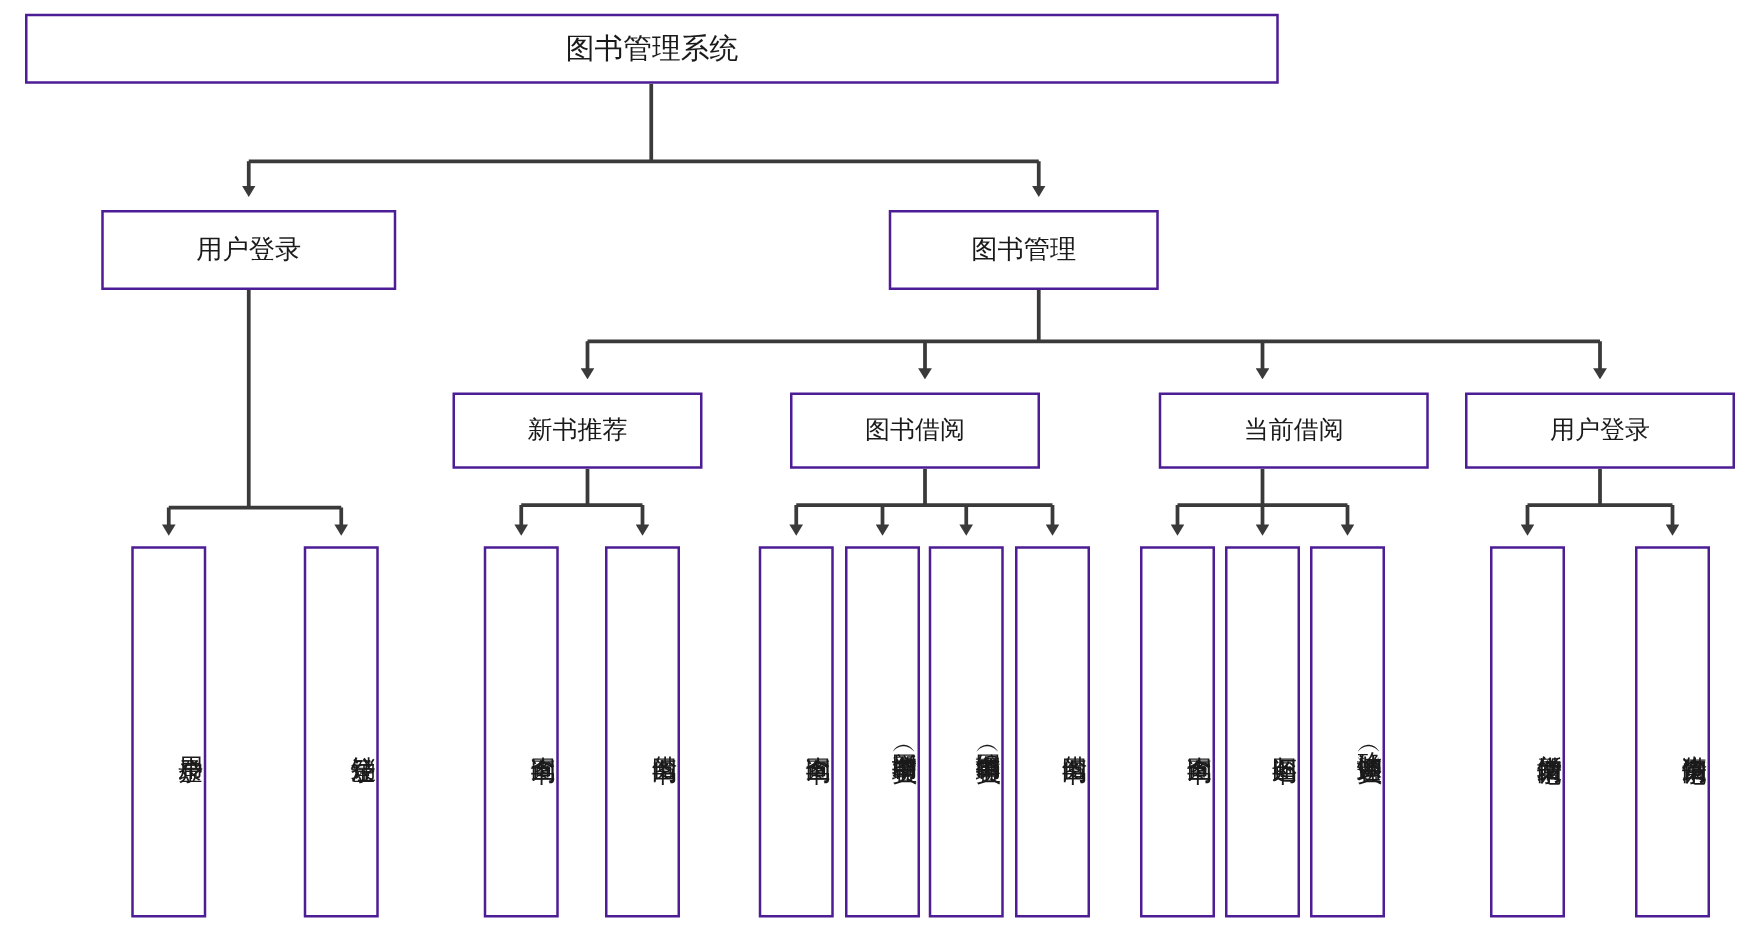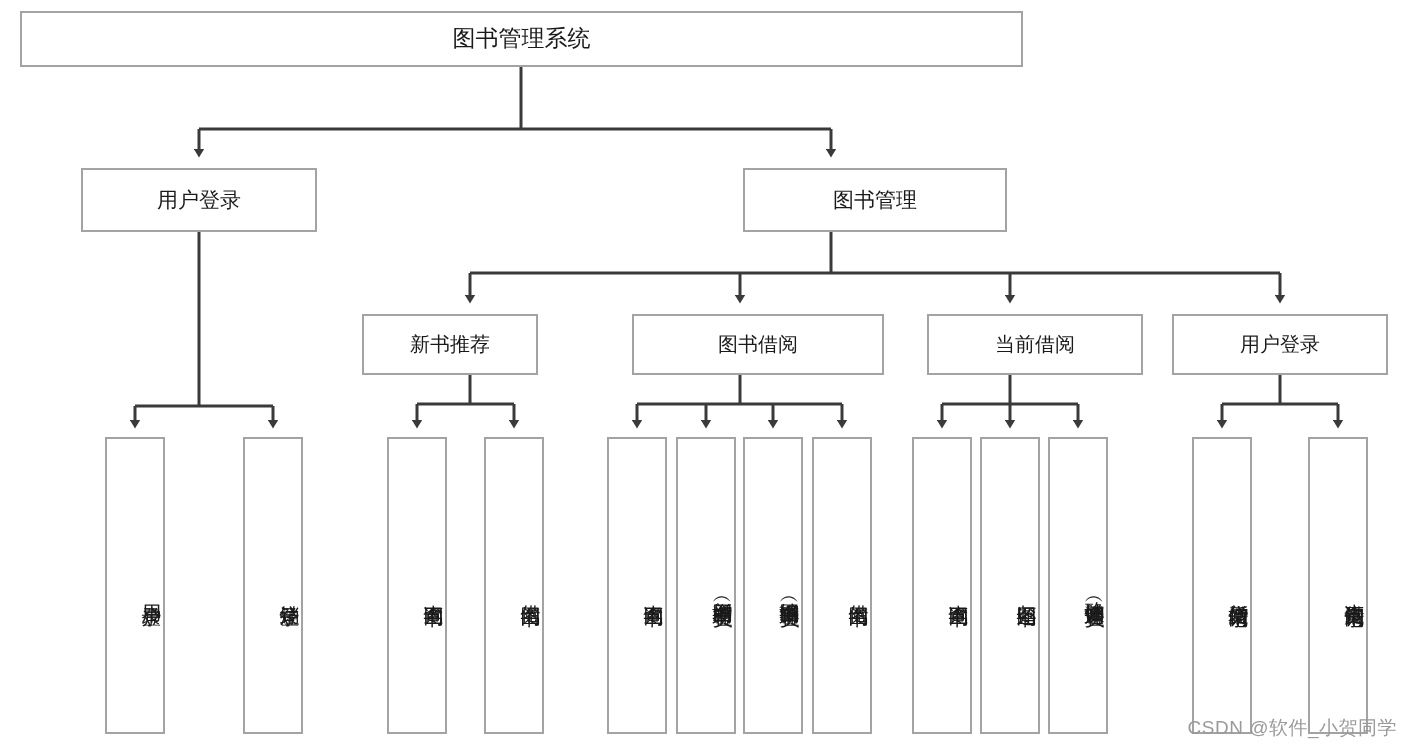--- a/index.html
+++ b/index.html
@@ -22,21 +22,21 @@
     left: 0;
     top: 0;
     width: 1405px;
     height: 747px;
     pointer-events: none;
   }
   .node {
     position: absolute;
     box-sizing: border-box;
     background: #ffffff;
-    border: 2px solid #a3a3a3;
+    border: 2px solid #4c1d95;
     display: flex;
     align-items: center;
     justify-content: center;
     color: #1a1a1a;
     text-align: center;
     line-height: 1.18;
     z-index: 2;
   }
   .node.level0 { font-size: 23px; }
   .node.level1 { font-size: 21px; }
@@ -121,28 +121,28 @@
     </g>
   </svg>
 
   <div class="node level0" style="left:20px; top:11px; width:1003px; height:56px;">
     <span>图书管理系统</span>
   </div>
 
   <div class="node level1" style="left:81px; top:168px; width:236px; height:64px;">
     <span>用户登录</span>
   </div>
-  <div class="node level1" style="left:743px; top:168px; width:264px; height:64px;">
+  <div class="node level1" style="left:711px; top:168px; width:216px; height:64px;">
     <span>图书管理</span>
   </div>
 
-  <div class="node level2" style="left:362px; top:314px; width:176px; height:61px;">
+  <div class="node level2" style="left:362px; top:314px; width:200px; height:61px;">
     <span>新书推荐</span>
   </div>
-  <div class="node level2" style="left:632px; top:314px; width:252px; height:61px;">
+  <div class="node level2" style="left:632px; top:314px; width:200px; height:61px;">
     <span>图书借阅</span>
   </div>
   <div class="node level2" style="left:902px; top:314px; width:216px; height:61px;margin-left:25px;">
     <span>当前借阅</span>
   </div>
   <div class="node level2" style="left:1172px; top:314px; width:216px; height:61px;">
     <span>用户登录</span>
   </div>
 
   <div class="node leaf" style="left:105px; top:437px; width:60px; height:297px;">
@@ -182,15 +182,14 @@
     <span>确认归还（管理员）</span>
   </div>
 
   <div class="node leaf" style="left:1192px; top:437px; width:60px; height:297px;">
     <span>新增借阅记录</span>
   </div>
   <div class="node leaf" style="left:1308px; top:437px; width:60px; height:297px;">
     <span>查询借阅记录</span>
   </div>
 
-  <div id="watermark">CSDN @软件_小贺同学</div>
 
 </div>
 
 </body></html>

